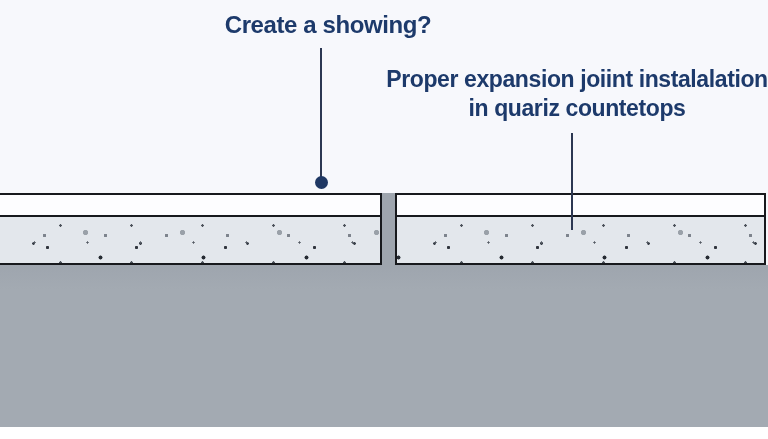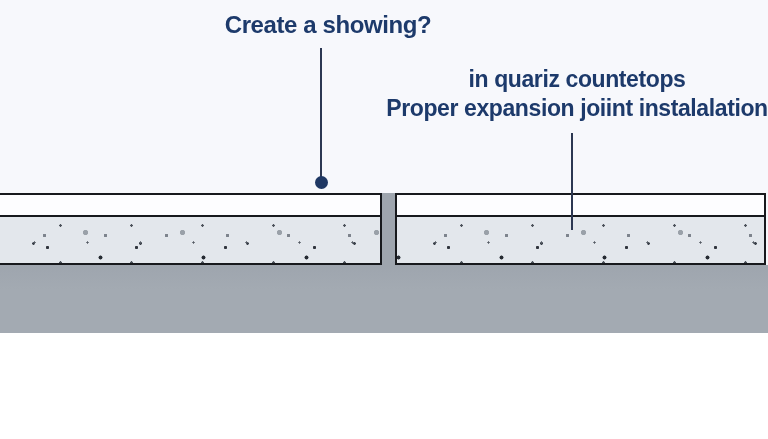--- a/index.html
+++ b/index.html
@@ -2,21 +2,21 @@
 <html style="--background: #f7f8fc; --title_text: #1d3a6b; --leader_line: #2c3752; --leader_dot: #1f3864; --slab_border: #17191d; --slab_top_fill: #fdfdff; --quartz_fill: #e3e7ec; --base_fill: #a3aab2; --joint_gap_fill: #9ea5ae;"><head>
 <meta charset="utf-8">
 <style>
   * { margin: 0; padding: 0; box-sizing: border-box; }
   html, body { width: 768px; height: 439px; overflow: hidden; }
   body { font-family: "Liberation Sans", sans-serif; }
 
   .scene {
     position: relative;
     width: 768px;
-    height: 333px;
+    height: 427px;
     background: var(--background, #f7f8fc);
     overflow: hidden;
   }
 
   
   .title {
     position: absolute;
     color: var(--title_text, #1d3a6b);
     font-weight: 700;
     letter-spacing: -0.4px;
@@ -118,22 +118,22 @@
 </head>
 <body>
 
 <div class="scene">
 
   <div class="title title-left">Create a showing?</div>
   <div class="leader leader-left"></div>
   <div class="leader-dot"></div>
 
   <div class="title title-right">
+    <span>Proper expansion joiint instalalation</span>
     <span>in quariz countetops</span>
-    <span>Proper expansion joiint instalalation</span>
   </div>
   <div class="leader leader-right"></div>
 
   <div class="base"></div>
 
   <div class="joint-gap"></div>
 
   <div class="slab slab-left">
     <div class="slab-top-layer"></div>
     <div class="quartz-layer"></div>

